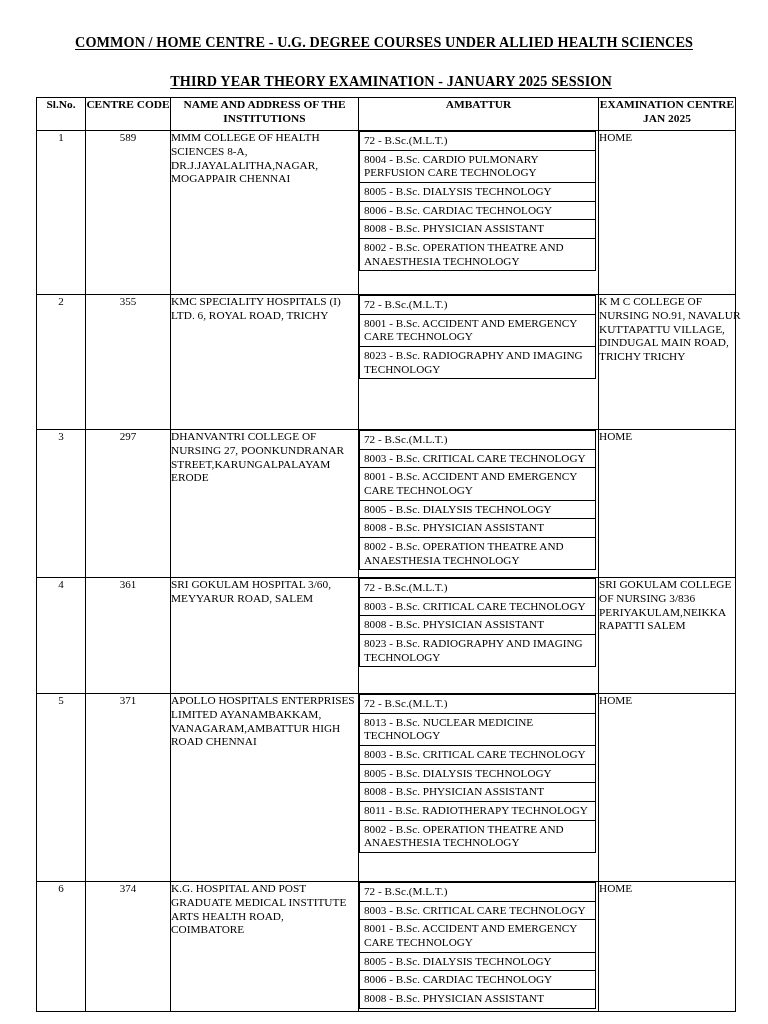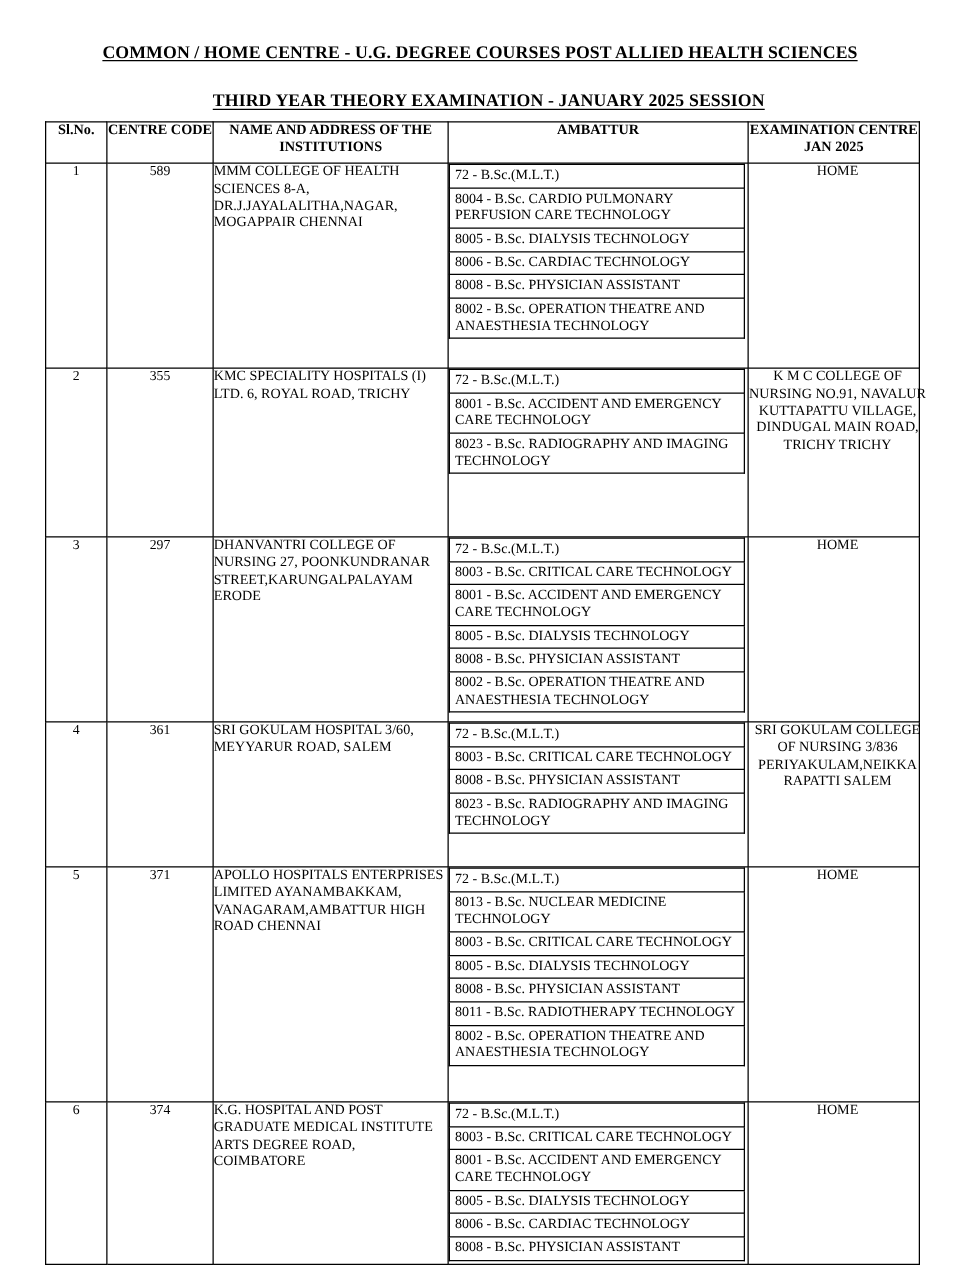--- a/index.html
+++ b/index.html
@@ -102,21 +102,20 @@
     font-size: 11.3px;
     line-height: 1.22;
     padding: 4px 1px 2px 4px;
     text-align: left;
     overflow: visible;
     white-space: normal;
   }
   td.exam .exam-text {
     display: block;
     width: 142px;
-    text-align: center;
   }
   td.courses {
     padding: 3px 2px 2px 2px;
   }
 
   table.courses {
     border-collapse: collapse;
     width: 237px;
     table-layout: fixed;
   }
@@ -128,21 +127,21 @@
     vertical-align: top;
     text-align: left;
   }
 </style>
 </head>
 <body>
 
 <div class="page">
 
   <div class="heading-block">
-    <div class="doc-title">COMMON / HOME CENTRE - U.G. DEGREE COURSES POST  ALLIED HEALTH SCIENCES</div>
+    <div class="doc-title">COMMON / HOME CENTRE - U.G. DEGREE COURSES UNDER  ALLIED HEALTH SCIENCES</div>
     <div class="doc-subtitle">THIRD YEAR THEORY EXAMINATION - JANUARY 2025 SESSION </div>
   </div>
 
   <div class="table-wrap">
     <table class="main">
       <colgroup>
         <col class="c-sl">
           <col class="c-code">
           <col class="c-name">
           <col class="c-courses">
@@ -302,21 +301,21 @@
                 </tbody>
               </table>
             </td>
             <td class="exam">
               <span class="exam-text">HOME</span>
             </td>
           </tr>
           <tr style="height: 130px;">
             <td class="sl">6</td>
             <td class="code">374</td>
-            <td class="name">K.G. HOSPITAL AND  POST GRADUATE MEDICAL INSTITUTE ARTS DEGREE ROAD, COIMBATORE</td>
+            <td class="name">K.G. HOSPITAL AND  POST GRADUATE MEDICAL INSTITUTE ARTS HEALTH ROAD, COIMBATORE</td>
             <td class="courses">
               <table class="courses">
                 <tbody>
                   <tr>
                     <td>72 - B.Sc.(M.L.T.)</td>
                   </tr>
                   <tr>
                     <td>8003 - B.Sc. CRITICAL CARE TECHNOLOGY</td>
                   </tr>
                   <tr>

